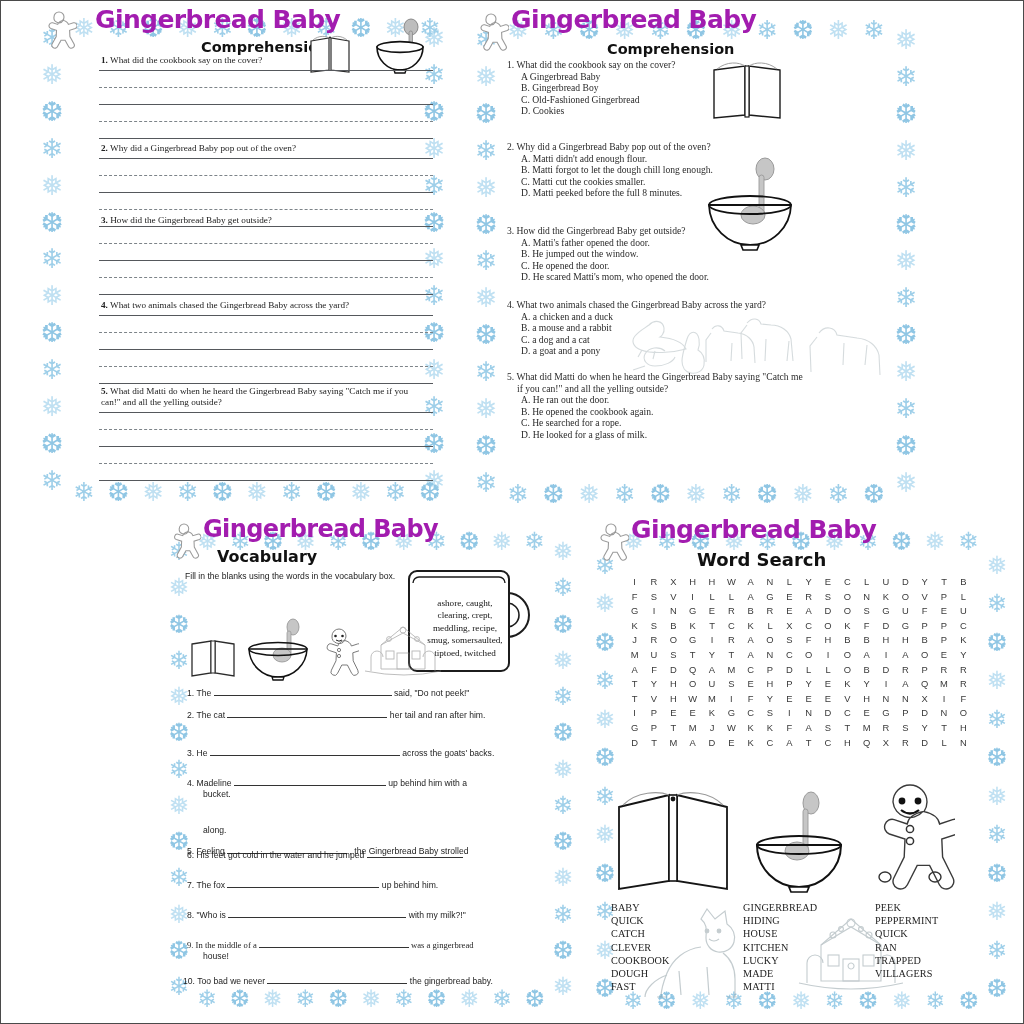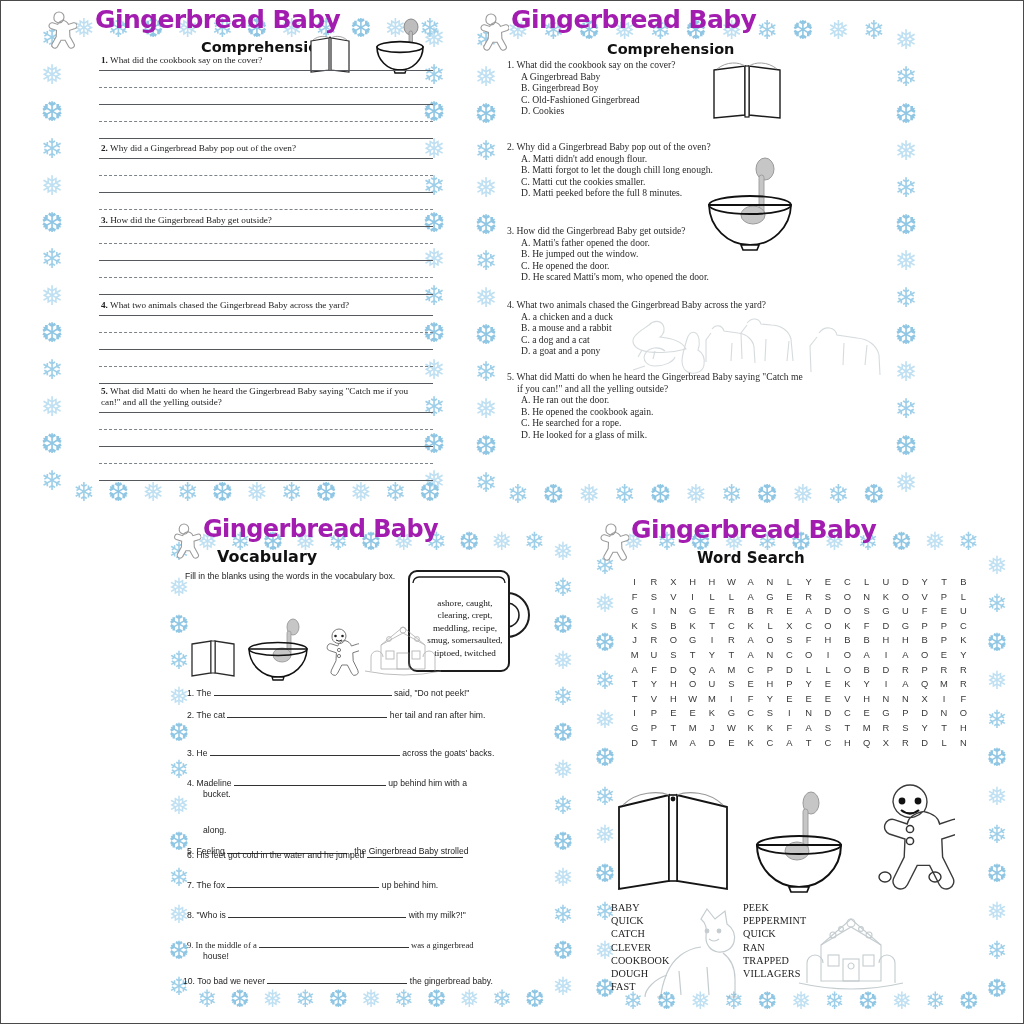--- a/index.html
+++ b/index.html
@@ -674,21 +674,21 @@
       <span class="flake-b">❅</span>
         <span class="flake-a">❄</span>
       <span class="flake-c">❆</span>
     </div>
 
     <svg class="gbman" style="left:6px; top:8px;" width="36" height="40" viewBox="0 0 36 40">
       <path d="M18 3 a5 5 0 0 1 5 5 a5 5 0 0 1-1.2 3.2 c3 0.6 5 2.2 5.6 4.2 l5-1.6 a3 3 0 0 1 1.8 5.7 l-5.6 1.8 l0.3 6.2 l4 7.2 a3 3 0 0 1-5.2 3 l-3.6-6.4 l-4.1 0 l-3.6 6.4 a3 3 0 0 1-5.2-3 l4-7.2 l0.3-6.2 l-5.6-1.8 a3 3 0 0 1 1.8-5.7 l5 1.6 c0.6-2 2.6-3.6 5.6-4.2 A5 5 0 0 1 13 8 a5 5 0 0 1 5-5 z" fill="#ffffff" stroke="#9a9a9a" stroke-width="1.1"></path>
     </svg>
 
     <div class="title" style="left:44px; top:2px; font-size:25px;">Gingerbread Baby</div>
-    <div class="subtitle" style="left:110px; top:36px; font-size:15px;">Word Search</div>
+    <div class="subtitle" style="left:110px; top:36px; font-size:18px;">Word Search</div>
 
     <div class="wsgrid" style="left: 38px; top: 62px; width: 348px; grid-template-columns: repeat(18, 1fr);">
         <span>I</span>
         <span>R</span>
         <span>X</span>
         <span>H</span>
         <span>H</span>
         <span>W</span>
         <span>A</span>
         <span>N</span>
@@ -966,20 +966,29 @@
       <div class="col">
           <span>BABY</span>
           <span>QUICK</span>
           <span>CATCH</span>
           <span>CLEVER</span>
           <span>COOKBOOK</span>
           <span>DOUGH</span>
           <span>FAST</span>
         </div>
       <div class="col">
+          <span>GINGERBREAD</span>
+          <span>HIDING</span>
+          <span>HOUSE</span>
+          <span>KITCHEN</span>
+          <span>LUCKY</span>
+          <span>MADE</span>
+          <span>MATTI</span>
+        </div>
+      <div class="col">
           <span>PEEK</span>
           <span>PEPPERMINT</span>
           <span>QUICK</span>
           <span>RAN</span>
           <span>TRAPPED</span>
           <span>VILLAGERS</span>
         </div>
     </div>
   </div>
 </div>

